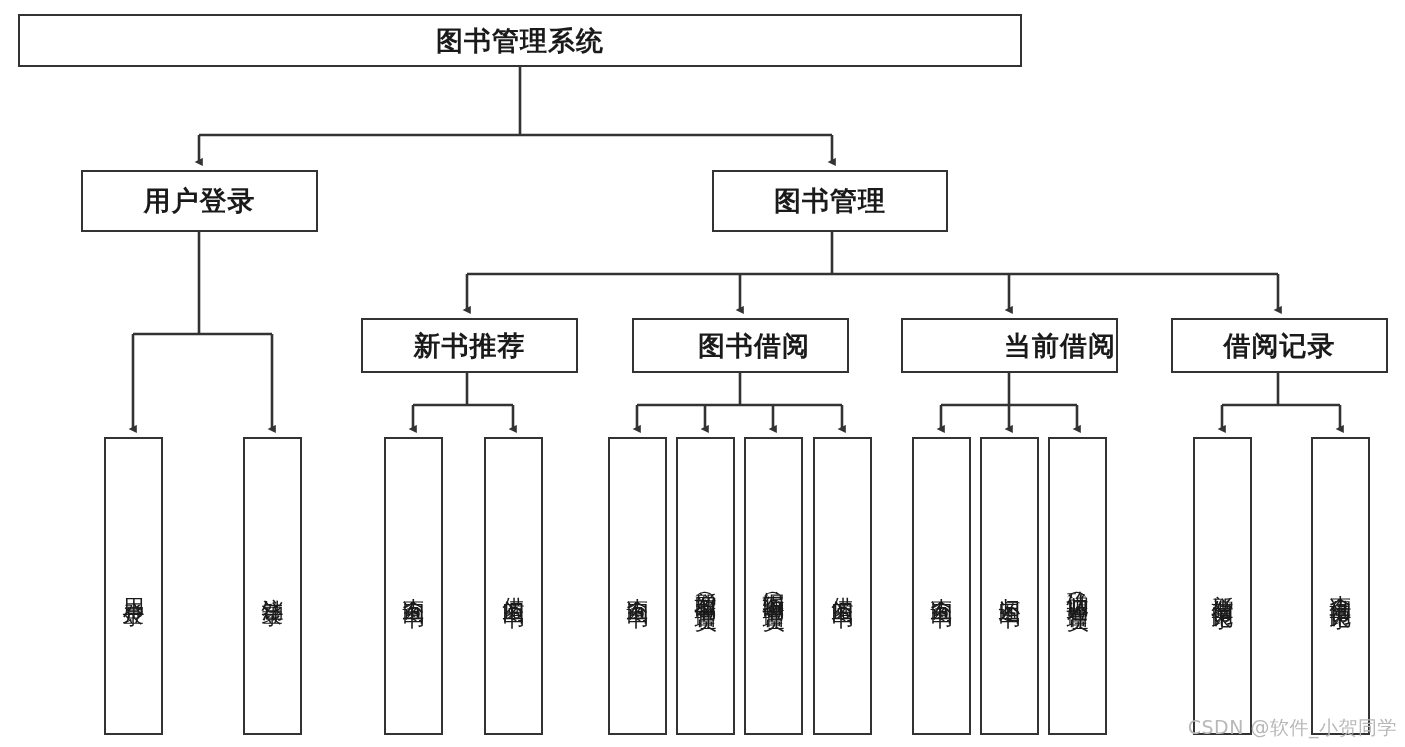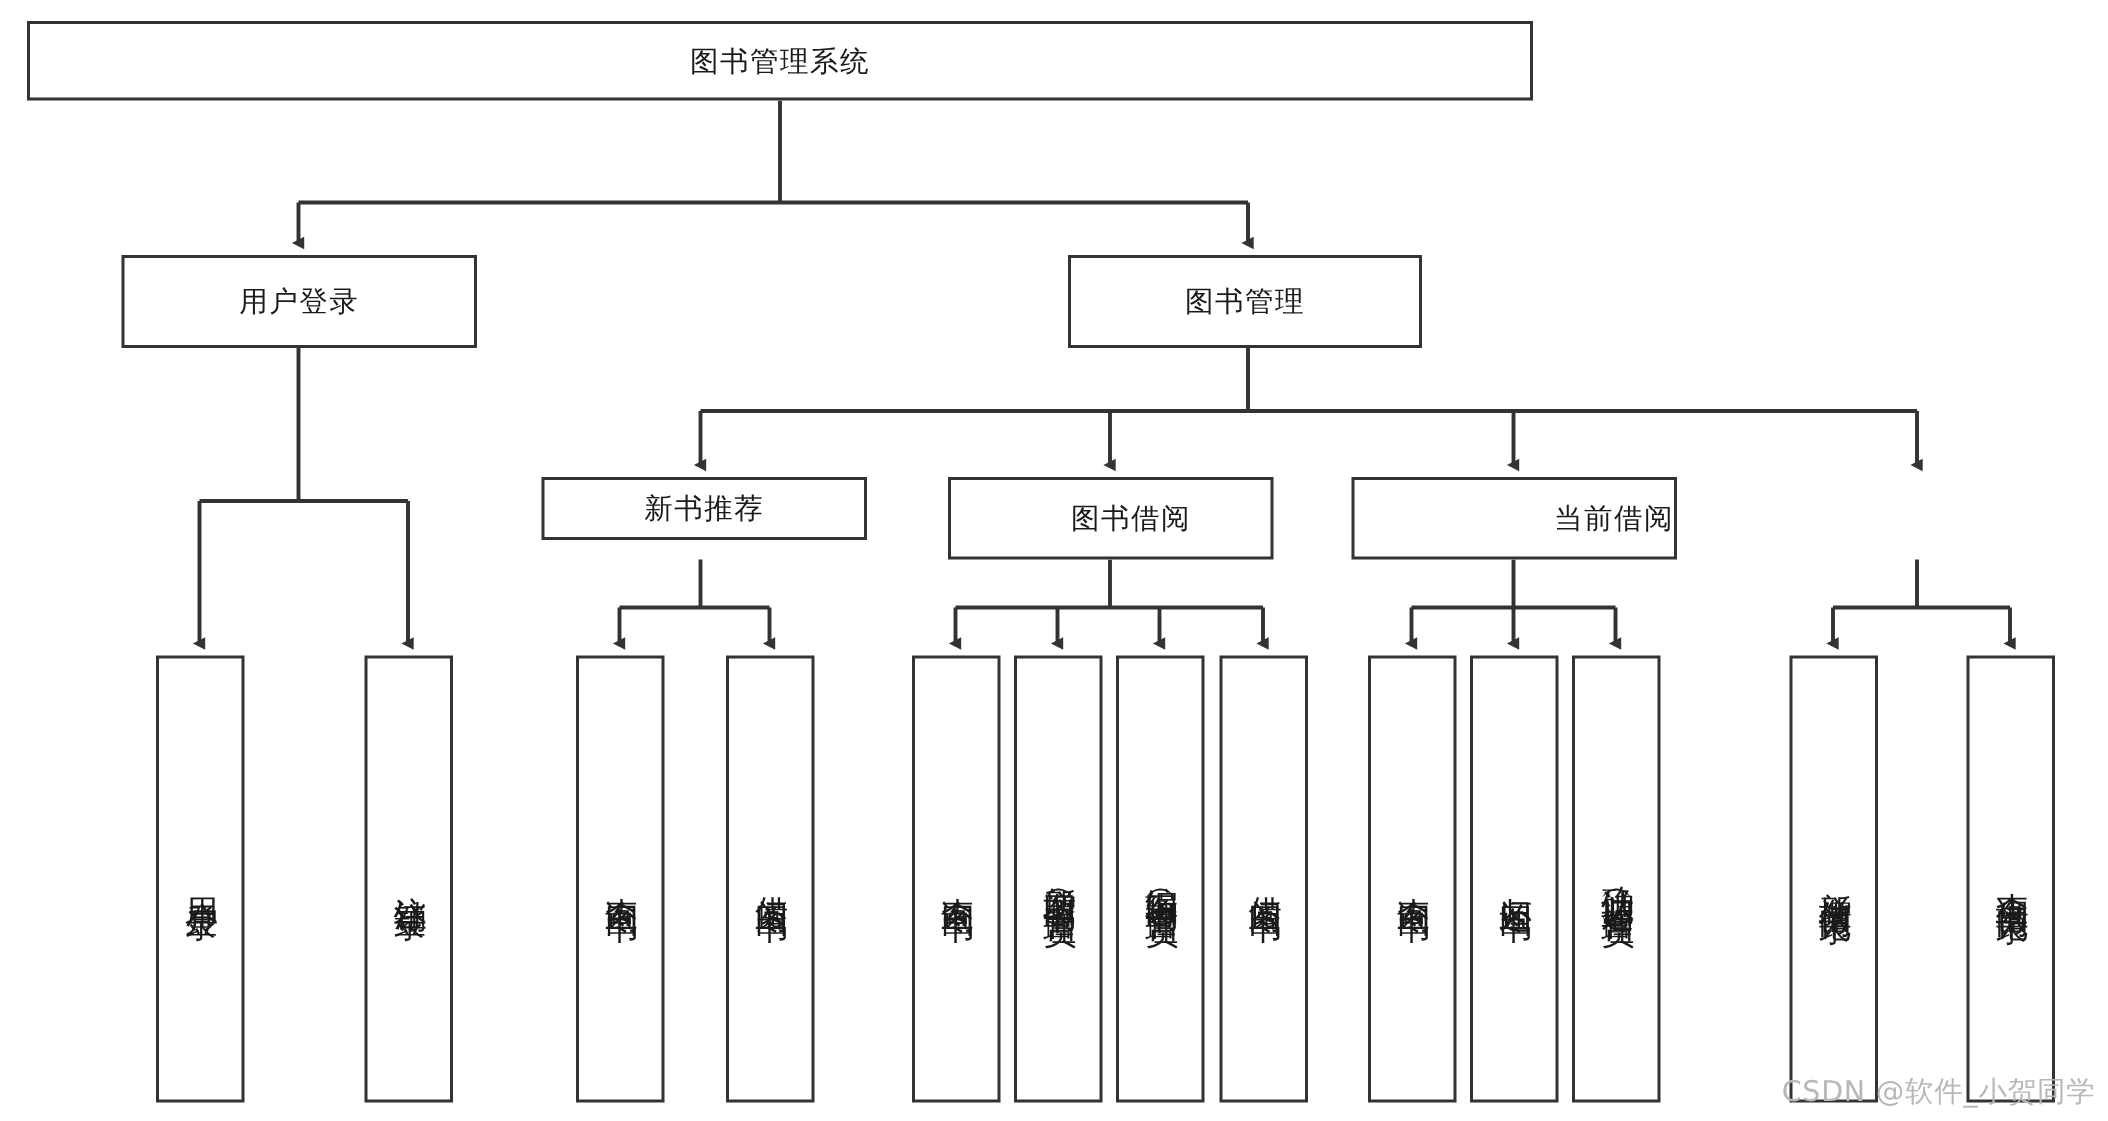--- a/index.html
+++ b/index.html
@@ -21,22 +21,23 @@
     position: absolute;
     box-sizing: border-box;
     border: 2.5px solid #333333;
     background: #ffffff;
     display: flex;
     align-items: center;
     justify-content: center;
     color: #1a1a1a;
   }
   .node.horiz {
-    font-size: 19px;
+    font-size: 27px;
     letter-spacing: 1px;
+    font-weight: bold;
   }
   .node.vert {
     writing-mode: vertical-rl;
     text-orientation: upright;
     font-size: 22px;
     letter-spacing: 3px;
     align-items: center;
     justify-content: center;
     padding: 4px 0;
     line-height: 1.0;
@@ -125,28 +126,31 @@
     <span>图书管理系统</span>
   </div>
 
   <div class="node horiz" style="left:81px; top:170px; width:237px; height:62px;">
     <span>用户登录</span>
   </div>
   <div class="node horiz" style="left:712px; top:170px; width:236px; height:62px;">
     <span>图书管理</span>
   </div>
 
-  <div class="node horiz" style="left:361px; top:318px; width:217px; height:42px;">
+  <div class="node horiz" style="left:361px; top:318px; width:217px; height:55px;">
     <span>新书推荐</span>
   </div>
   <div class="node horiz" style="left:632px; top:318px; width:217px; height:55px;padding-left:27px;">
     <span>图书借阅</span>
   </div>
   <div class="node horiz" style="left:901px; top:318px; width:217px; height:55px;justify-content:flex-end;">
     <span>当前借阅</span>
+  </div>
+  <div class="node horiz" style="left:1171px; top:318px; width:217px; height:55px;">
+    <span>借阅记录</span>
   </div>
 
   <div class="node vert" style="left:104px; top:437px; width:59px; height:298px;">
     <span>用户登录</span>
   </div>
   <div class="node vert" style="left:243px; top:437px; width:59px; height:298px;">
     <span>注销登录</span>
   </div>
 
   <div class="node vert" style="left:384px; top:437px; width:59px; height:298px;">

